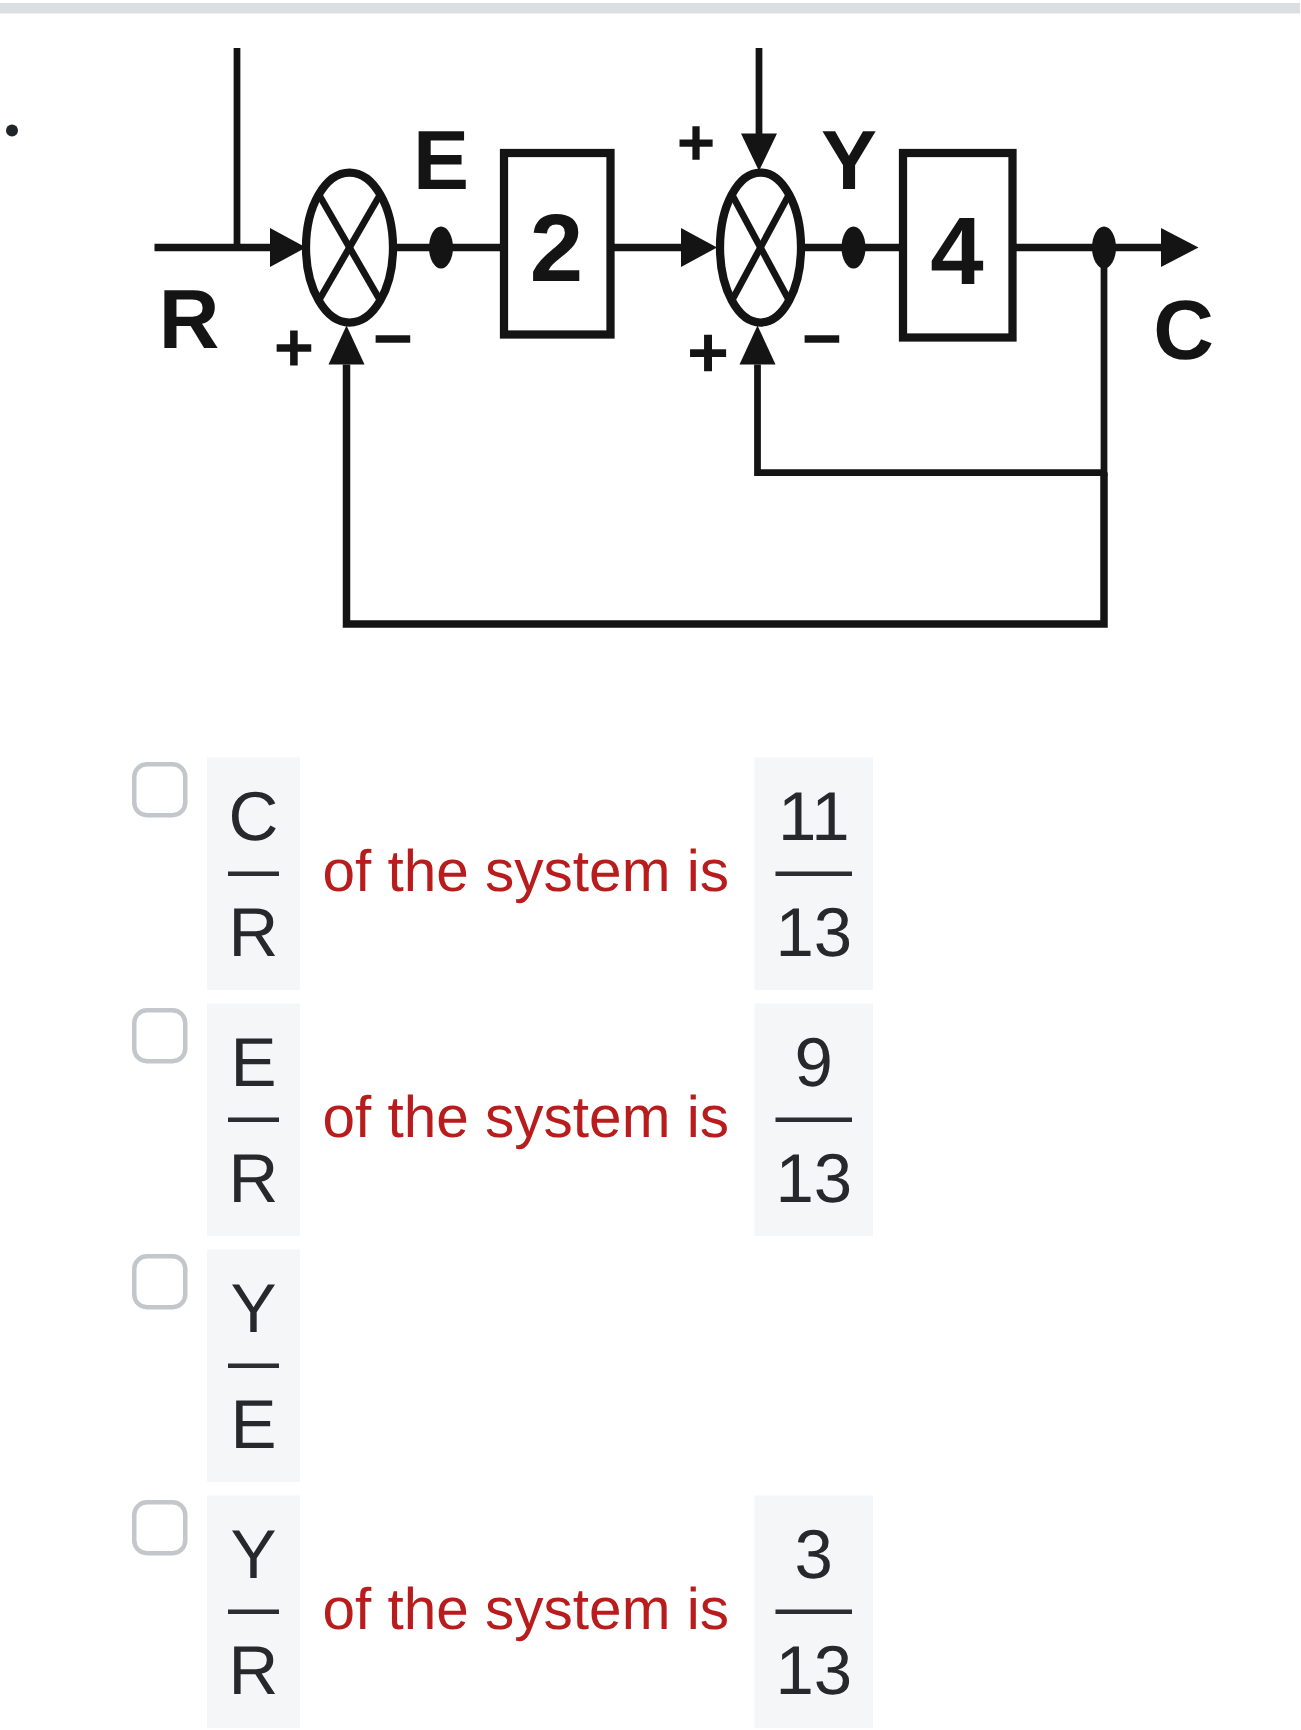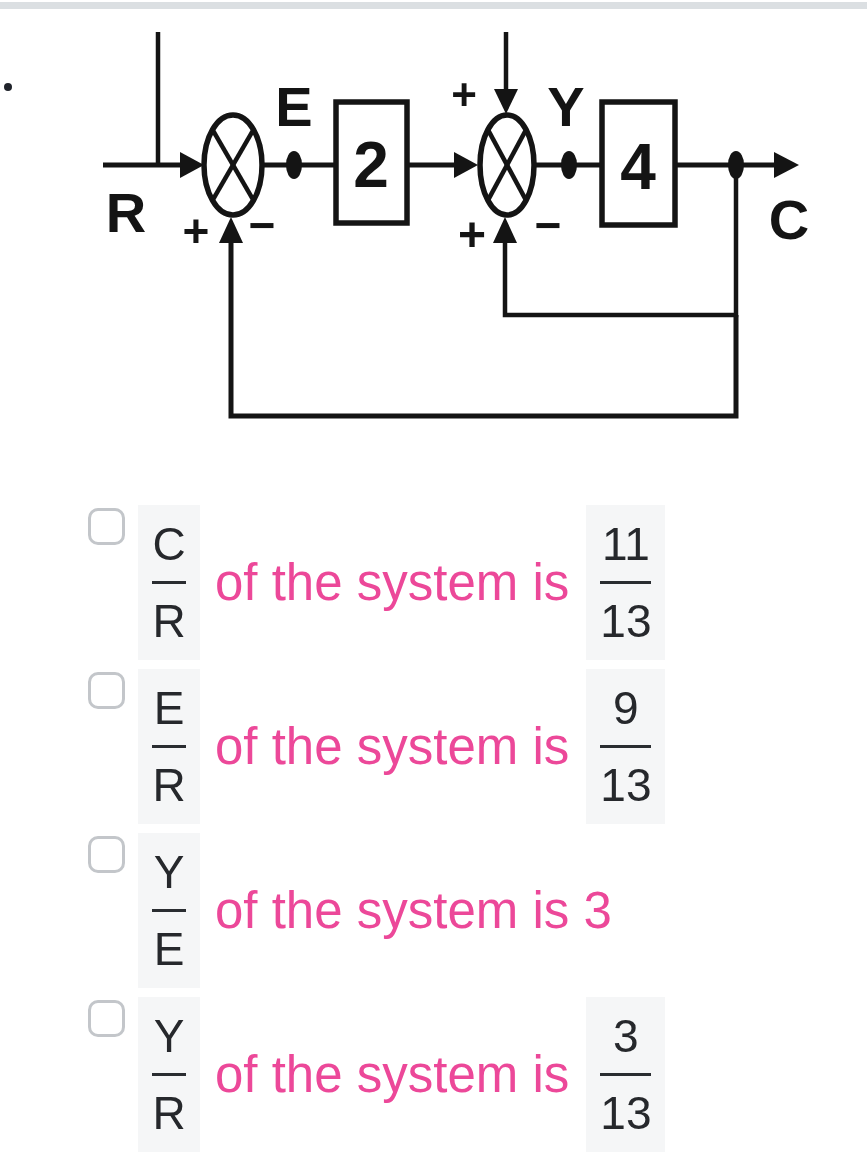--- a/index.html
+++ b/index.html
@@ -14,21 +14,21 @@
   .dg-text{font-family:"Liberation Sans",sans-serif;font-weight:bold;fill:#141414;}
 
   .options{position:absolute;left:0;top:500px;width:867px;}
   .option-row{display:flex;align-items:center;height:164px;padding-left:88px;box-sizing:border-box;}
   .checkbox{width:37px;height:37px;border:3px solid #c3c6ca;border-radius:10px;background:#ffffff;
             align-self:flex-start;margin-top:8px;flex:0 0 auto;box-sizing:border-box;}
   .fraction{display:inline-block;background:#f5f6f7;text-align:center;padding:5px 14px;margin-left:13px;
             min-width:34px;}
   .fraction .num,.fraction .den{font-size:46px;line-height:68px;color:#26282c;}
   .fraction .bar{height:3px;background:#2a2d31;margin:3px 0;}
-  .option-text{font-size:51px;color:#ec4899;margin:0 15px;white-space:nowrap;}
+  .option-text{font-size:39px;color:#b91c1c;margin:0 15px;white-space:nowrap;}
   .value-fraction{margin-left:2px;}
 </style>
 </head>
 <body>
 
 <div class="page">
 
   <div class="topbar"></div>
   <div class="bullet-dot"></div>
 
@@ -120,21 +120,20 @@
       </span>
     </div>
 
     <div class="option-row">
       <span class="checkbox"></span>
       <span class="fraction">
         <div class="num">Y</div>
         <div class="bar"></div>
         <div class="den">E</div>
       </span>
-      <span class="option-text">of the system is 3</span>
     </div>
 
     <div class="option-row">
       <span class="checkbox"></span>
       <span class="fraction">
         <div class="num">Y</div>
         <div class="bar"></div>
         <div class="den">R</div>
       </span>
       <span class="option-text">of the system is</span>

